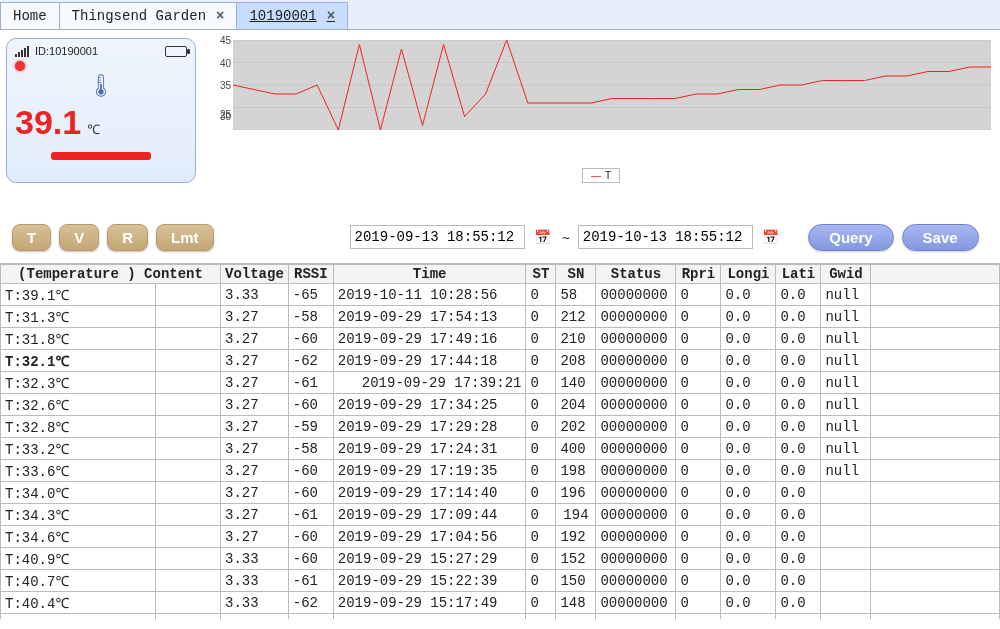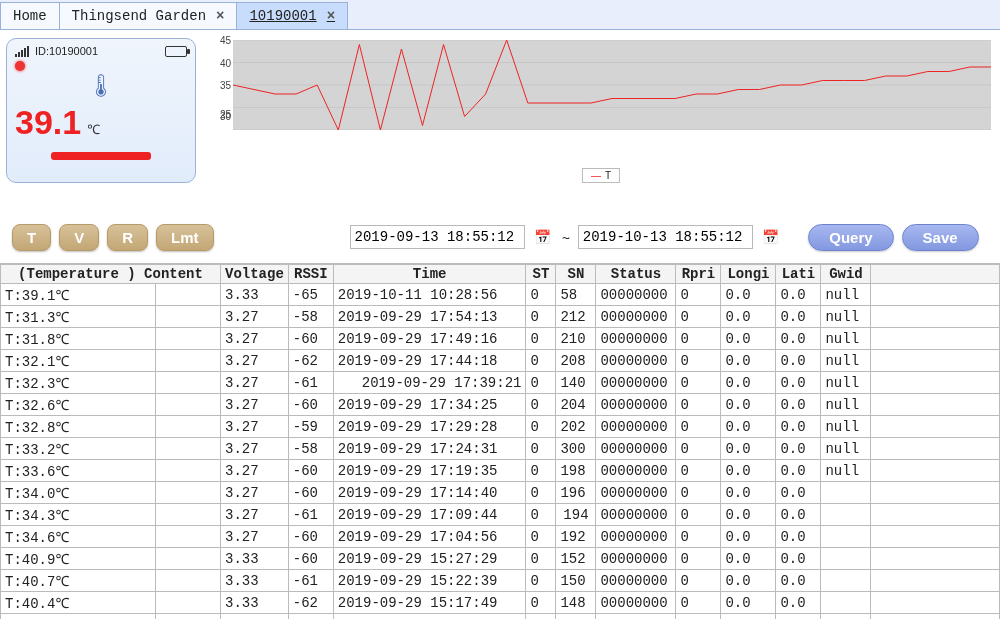--- a/index.html
+++ b/index.html
@@ -321,21 +321,21 @@
           <td style="width: 30px;">0</td>
           <td style="width: 40px;">210</td>
           <td style="width: 80px;">00000000</td>
           <td style="width: 45px;">0</td>
           <td style="width: 55px;">0.0</td>
           <td style="width: 45px;">0.0</td>
           <td style="width: 50px;">null</td>
           <td class="empty-col"></td>
         </tr>
         <tr>
-          <td style="width: 155px;">T:32.1℃</td>
+          <td style="width: 155px; font-weight: bold;">T:32.1℃</td>
           <td style="width: 65px;"></td>
           <td style="width: 60px;">3.27</td>
           <td style="width: 45px;">-62</td>
           <td style="width: 170px;">2019-09-29 17:44:18</td>
           <td style="width: 30px;">0</td>
           <td style="width: 40px;">208</td>
           <td style="width: 80px;">00000000</td>
           <td style="width: 45px;">0</td>
           <td style="width: 55px;">0.0</td>
           <td style="width: 45px;">0.0</td>
@@ -387,21 +387,21 @@
           <td style="width: 50px;">null</td>
           <td class="empty-col"></td>
         </tr>
         <tr>
           <td style="width: 155px;">T:33.2℃</td>
           <td style="width: 65px;"></td>
           <td style="width: 60px;">3.27</td>
           <td style="width: 45px;">-58</td>
           <td style="width: 170px;">2019-09-29 17:24:31</td>
           <td style="width: 30px;">0</td>
-          <td style="width: 40px;">300</td>
+          <td style="width: 40px;">400</td>
           <td style="width: 80px;">00000000</td>
           <td style="width: 45px;">0</td>
           <td style="width: 55px;">0.0</td>
           <td style="width: 45px;">0.0</td>
           <td style="width: 50px;">null</td>
           <td class="empty-col"></td>
         </tr>
         <tr>
           <td style="width: 155px;">T:33.6℃</td>
           <td style="width: 65px;"></td>

